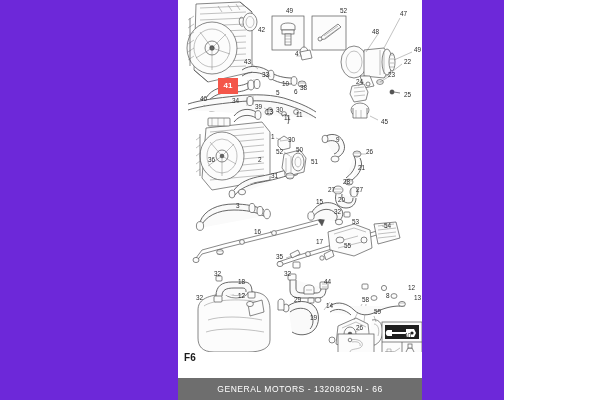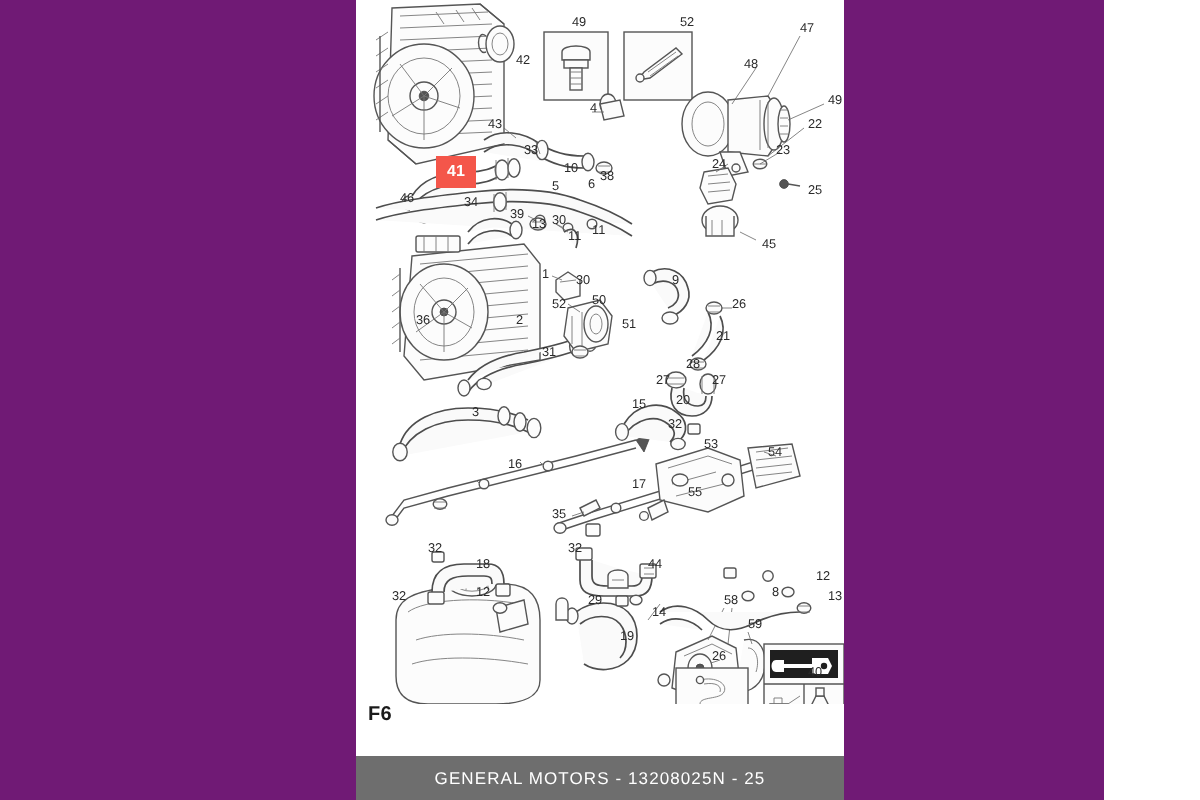--- a/index.html
+++ b/index.html
@@ -10,22 +10,22 @@
   body {
     width: 600px;
     height: 400px;
     font-family: "Liberation Sans", sans-serif;
     overflow: hidden;
     position: relative;
   }
   #app {
     position: absolute;
     left: 0; top: 0;
-    width: 552px; height: 400px;
-    background: #701a75;
+    width: 504px; height: 400px;
+    background: #6d28d9;
     text-align: center;
   }
   
   .plate {
     position: absolute;
     left: 178px; top: 0px;
     width: 244px; height: 400px;
     background: #ffffff;
   }
   .canvas-wrap {
@@ -532,17 +532,17 @@
     </div>
 
     <div class="highlight-chip">
       <span>41</span>
     </div>
 
     <div class="fig-code">F6</div>
 
     <div class="footer-bar">
       <span class="footer-text">GENERAL MOTORS - 13208025</span>
-      <span class="footer-text">N - 25</span>
+      <span class="footer-text">N - 66</span>
     </div>
 
   </div>
 </div>
 
 </body></html>

